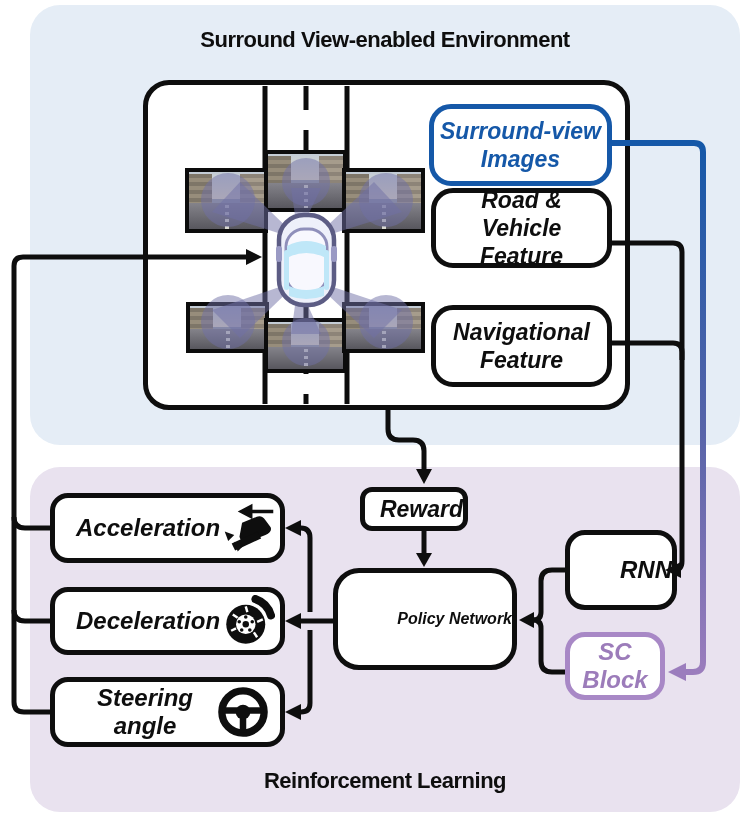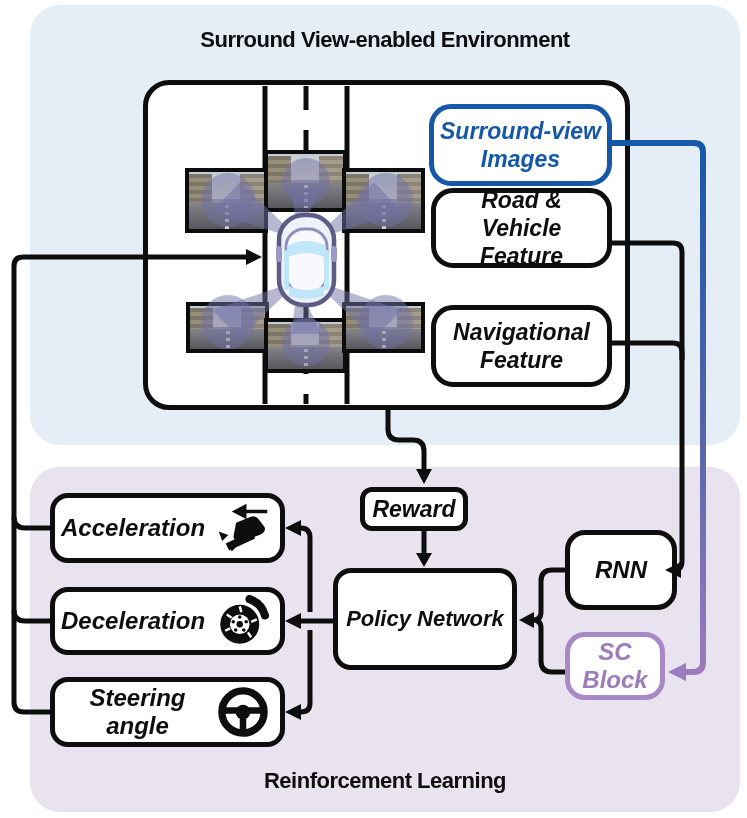--- a/index.html
+++ b/index.html
@@ -29,28 +29,28 @@
         background:repeating-linear-gradient(180deg,#7e7668 0 4px,#978d7b 4px 8px);}
   .cam .bR{position:absolute;right:0;top:4%;width:32%;height:60%;
         background:repeating-linear-gradient(180deg,#8d8478 0 4px,#a69c8c 4px 8px);}
   .cam .road{position:absolute;left:0;right:0;bottom:0;height:46%;
         background:linear-gradient(180deg,#84838a 0%,#58575e 100%);}
   .cam .lane{position:absolute;left:48%;bottom:0;width:5%;height:42%;
         background:repeating-linear-gradient(180deg,#d8d8cf 0 3px,transparent 3px 7px);}
 
   
   .node{position:absolute;background:#ffffff;border:5px solid #0e0e0e;box-sizing:border-box;
-        display:flex;align-items:center;justify-content:center;text-align:center;
+        display:flex;align-items:center;justify-content:flex-end;text-align:center;
         font-weight:bold;font-style:italic;color:#0e0e0e;}
   .node--output{border-radius:22px;font-size:23px;line-height:1.22;padding:2px 6px;}
   .node--blue{border-color:#1558a8;color:#1558a8;}
   .node--purple{border-color:#a888c6;color:#9c7cba;}
-  .node--action{border-radius:18px;justify-content:flex-start;padding:0 8px 0 6px;font-size:24px;}
+  .node--action{border-radius:18px;justify-content:flex-start;padding:0 8px 0 21px;font-size:24px;}
   .node--reward{border-radius:12px;font-size:23px;}
-  .node--policy{border-radius:18px;font-size:22px;white-space:nowrap;}
+  .node--policy{border-radius:26px;font-size:16px;white-space:nowrap;}
   .node--small{border-radius:20px;font-size:24px;}
 
   .action-icon{margin-left:auto;width:58px;height:54px;display:flex;align-items:center;justify-content:center;flex:0 0 auto;}
 </style>
 </head>
 <body>
 
 <div class="page">
 
   <div class="panel panel--env"></div>

